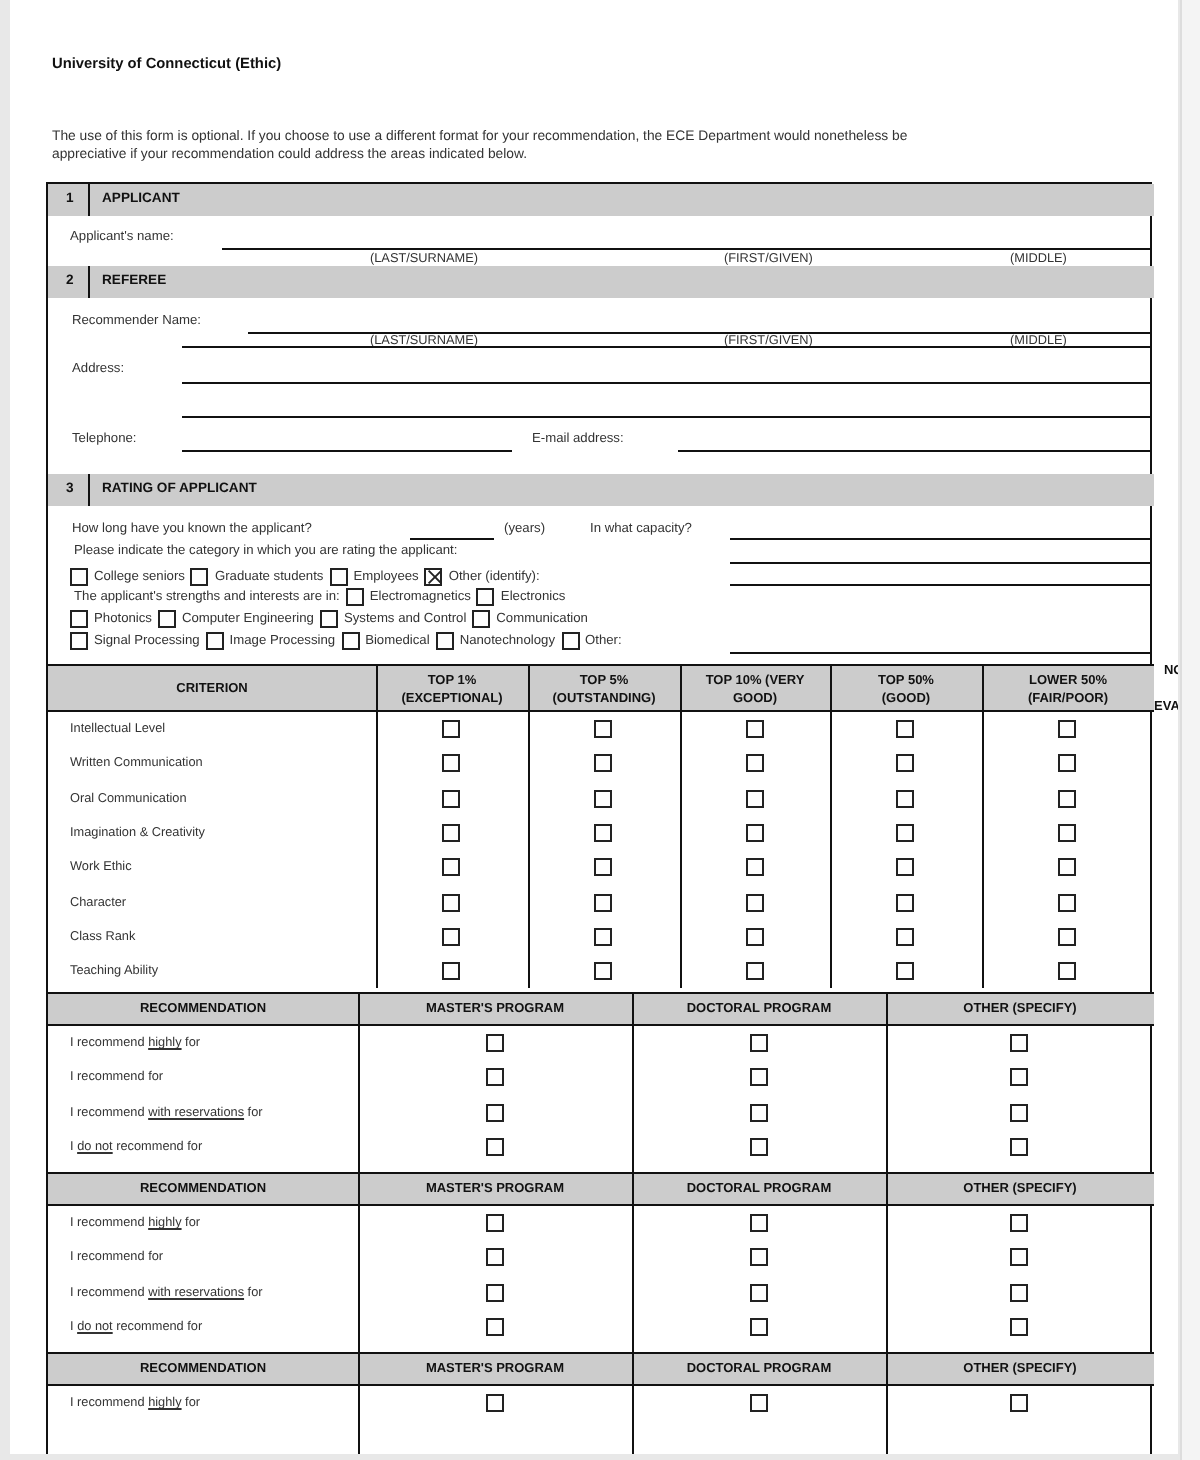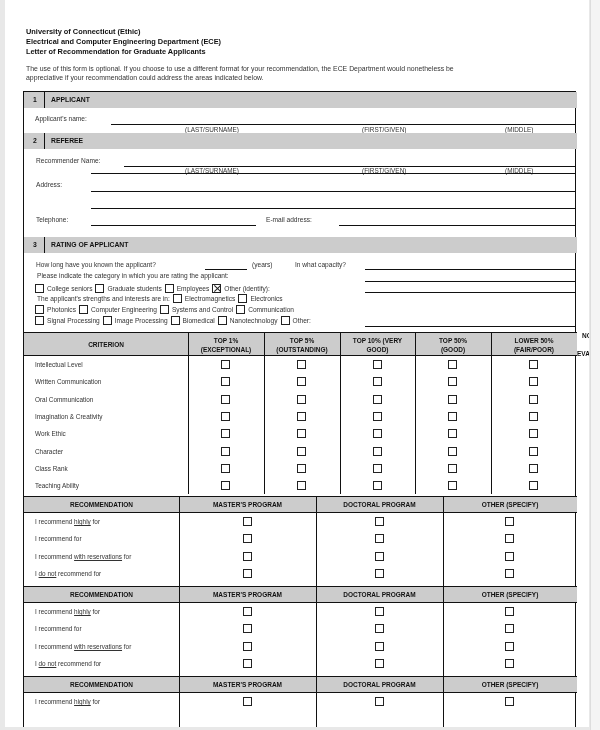--- a/index.html
+++ b/index.html
@@ -31,22 +31,20 @@
   .rec-lbl { position: absolute; font-size: 6.4px; color: #333; }
   .u { text-decoration: underline; }
   .scroll-right { position: absolute; left: 590px; top: 0; width: 10px; height: 730px; background: #f4f4f4; border-left: 1px solid #ddd; }
 </style>
 </head>
 <body>
 
 <div class="page">
 
   <div class="abs hdr" style="left:21px; top:27px;">University of Connecticut (Ethic)</div>
-  <div class="abs hdr" style="left:21px; top:37px;">Electrical and Computer Engineering Department (ECE)</div>
-  <div class="abs hdr" style="left:21px; top:47px;">Letter of Recommendation for Graduate Applicants</div>
   <div class="abs intro" style="left:21px; top:64px;">The use of this form is optional. If you choose to use a different format for your recommendation, the ECE Department would nonetheless be</div>
   <div class="abs intro" style="left:21px; top:73px;">appreciative if your recommendation could address the areas indicated below.</div>
 
   <div class="frame" style="left:18px;"></div>
 
   <div class="secbar" style="left:19px; top:92px;">
     <span class="secnum" style="left:9px; top:4px;">1</span>
     <span class="secdiv" style="left:20px; top:0;"></span>
     <span class="sectitle" style="left:27px; top:4px;">APPLICANT</span>
   </div>

